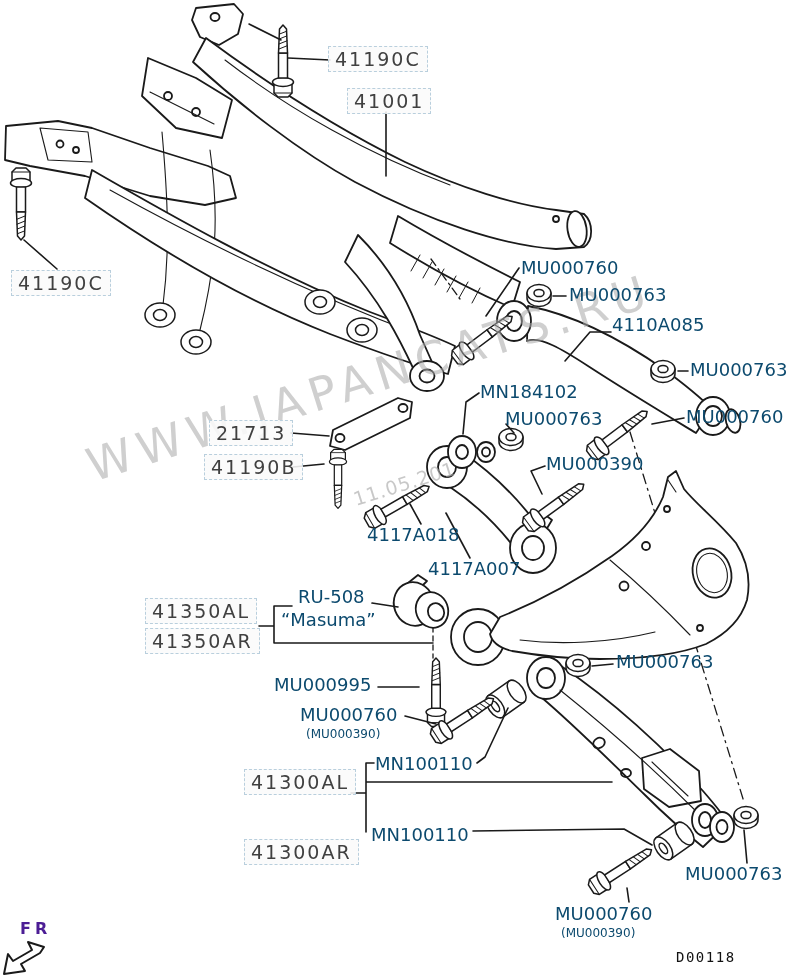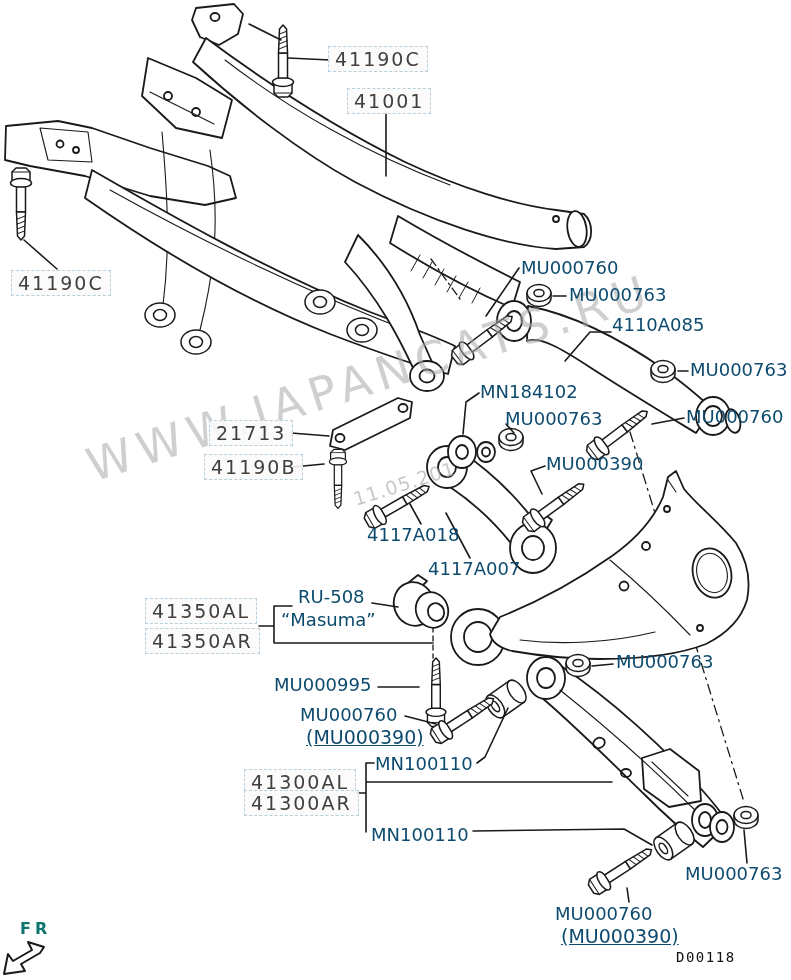--- a/index.html
+++ b/index.html
@@ -1,23 +1,23 @@
 <!DOCTYPE html>
 <html><head>
 <meta charset="utf-8">
 <style>
   html,body{margin:0;padding:0;background:#fff;}
   #stage{position:relative;width:791px;height:980px;background:#fff;overflow:hidden;
          font-family:"DejaVu Sans",sans-serif;}
   #stage svg{position:absolute;left:0;top:0;}
   .pn{position:absolute;color:#0c4a6e;font-size:18px;line-height:1.05;white-space:nowrap;cursor:pointer;}
-  .pn.sm{font-size:19px;text-decoration:underline;}
+  .pn.sm{font-size:12px;}
   .ref{position:absolute;color:#404040;font-size:19px;letter-spacing:2px;white-space:nowrap;
        background:rgba(250,250,250,.88);border:1px dashed #b9cfdd;padding:1px 6px;cursor:pointer;}
-  .fr{position:absolute;left:20px;top:919px;font-size:16px;font-weight:bold;letter-spacing:4px;color:#0f766e;}
+  .fr{position:absolute;left:20px;top:919px;font-size:16px;font-weight:bold;letter-spacing:4px;color:#4c1d95;}
   .code{position:absolute;left:676px;top:949px;font-family:"DejaVu Sans Mono",monospace;
         font-size:14px;letter-spacing:1.5px;color:#111;text-align:center;}
 </style>
 </head>
 <body>
 
 <div id="stage">
 
 <svg width="791" height="980" viewBox="0 0 791 980">
   <defs>
@@ -200,21 +200,21 @@
 </svg>
 
 <div class="ref" style="left:328px;top:46px">41190C</div>
 <div class="ref" style="left:347px;top:88px">41001</div>
 <div class="ref" style="left:11px;top:270px">41190C</div>
 <div class="ref" style="left:209px;top:420px">21713</div>
 <div class="ref" style="left:204px;top:454px">41190B</div>
 <div class="ref" style="left:145px;top:598px">41350AL</div>
 <div class="ref" style="left:145px;top:628px">41350AR</div>
 <div class="ref" style="left:244px;top:769px">41300AL</div>
-<div class="ref" style="left:244px;top:790px">41300AR</div>
+<div class="ref" style="left:244px;top:839px">41300AR</div>
 
 <div class="pn" style="left:521px;top:259px">MU000760</div>
 <div class="pn" style="left:569px;top:286px">MU000763</div>
 <div class="pn" style="left:612px;top:316px">4110A085</div>
 <div class="pn" style="left:690px;top:361px">MU000763</div>
 <div class="pn" style="left:480px;top:383px">MN184102</div>
 <div class="pn" style="left:505px;top:410px">MU000763</div>
 <div class="pn" style="left:686px;top:408px">MU000760</div>
 <div class="pn" style="left:546px;top:455px">MU000390</div>
 <div class="pn" style="left:367px;top:526px">4117A018</div>

